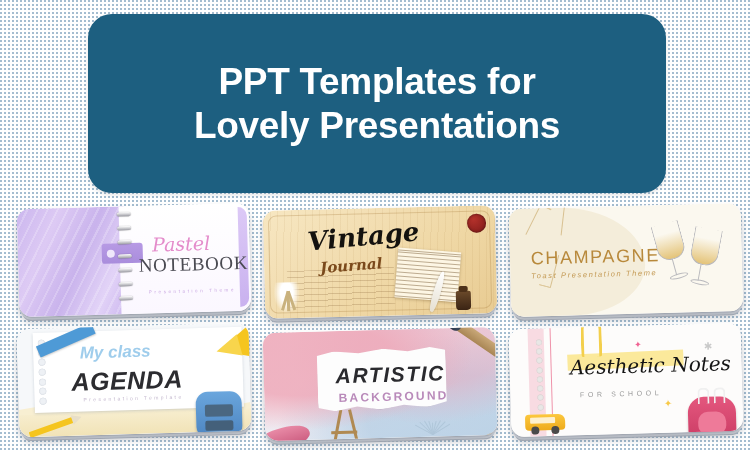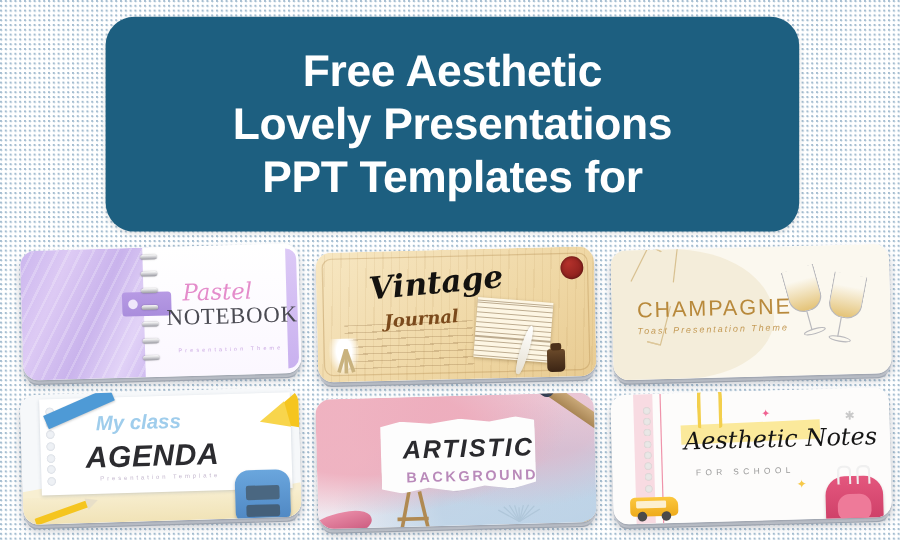--- a/index.html
+++ b/index.html
@@ -206,23 +206,22 @@
   .bpstrap{position:absolute;top:-9px;width:8px;height:14px;border:2.5px solid #f0f0f0;border-bottom:none;border-radius:5px 5px 0 0;}
   .ae-t1{left:26%;top:26%;font-size:20px;color:#151515;font-style:italic;font-family:"DejaVu Serif",serif;}
   .ae-t2{left:30%;top:59%;font-size:7px;color:#9a9a9a;letter-spacing:3.6px;}
 </style>
 </head>
 <body>
 
 <div id="stage">
 
   <div class="banner">
-    <div class="banner-line">Free Aesthetic</div>
+    <div class="banner-line">PPT Templates for</div>
     <div class="banner-line">Lovely Presentations</div>
-    <div class="banner-line">PPT Templates for</div>
   </div>
 
   <div class="grid">
 
     <div class="cardwrap c0">
       <div class="edge"></div>
       <div class="card">
         <div class="nb-cover"></div>
         <div class="nb-page"></div>
         <div class="nb-band"></div>

